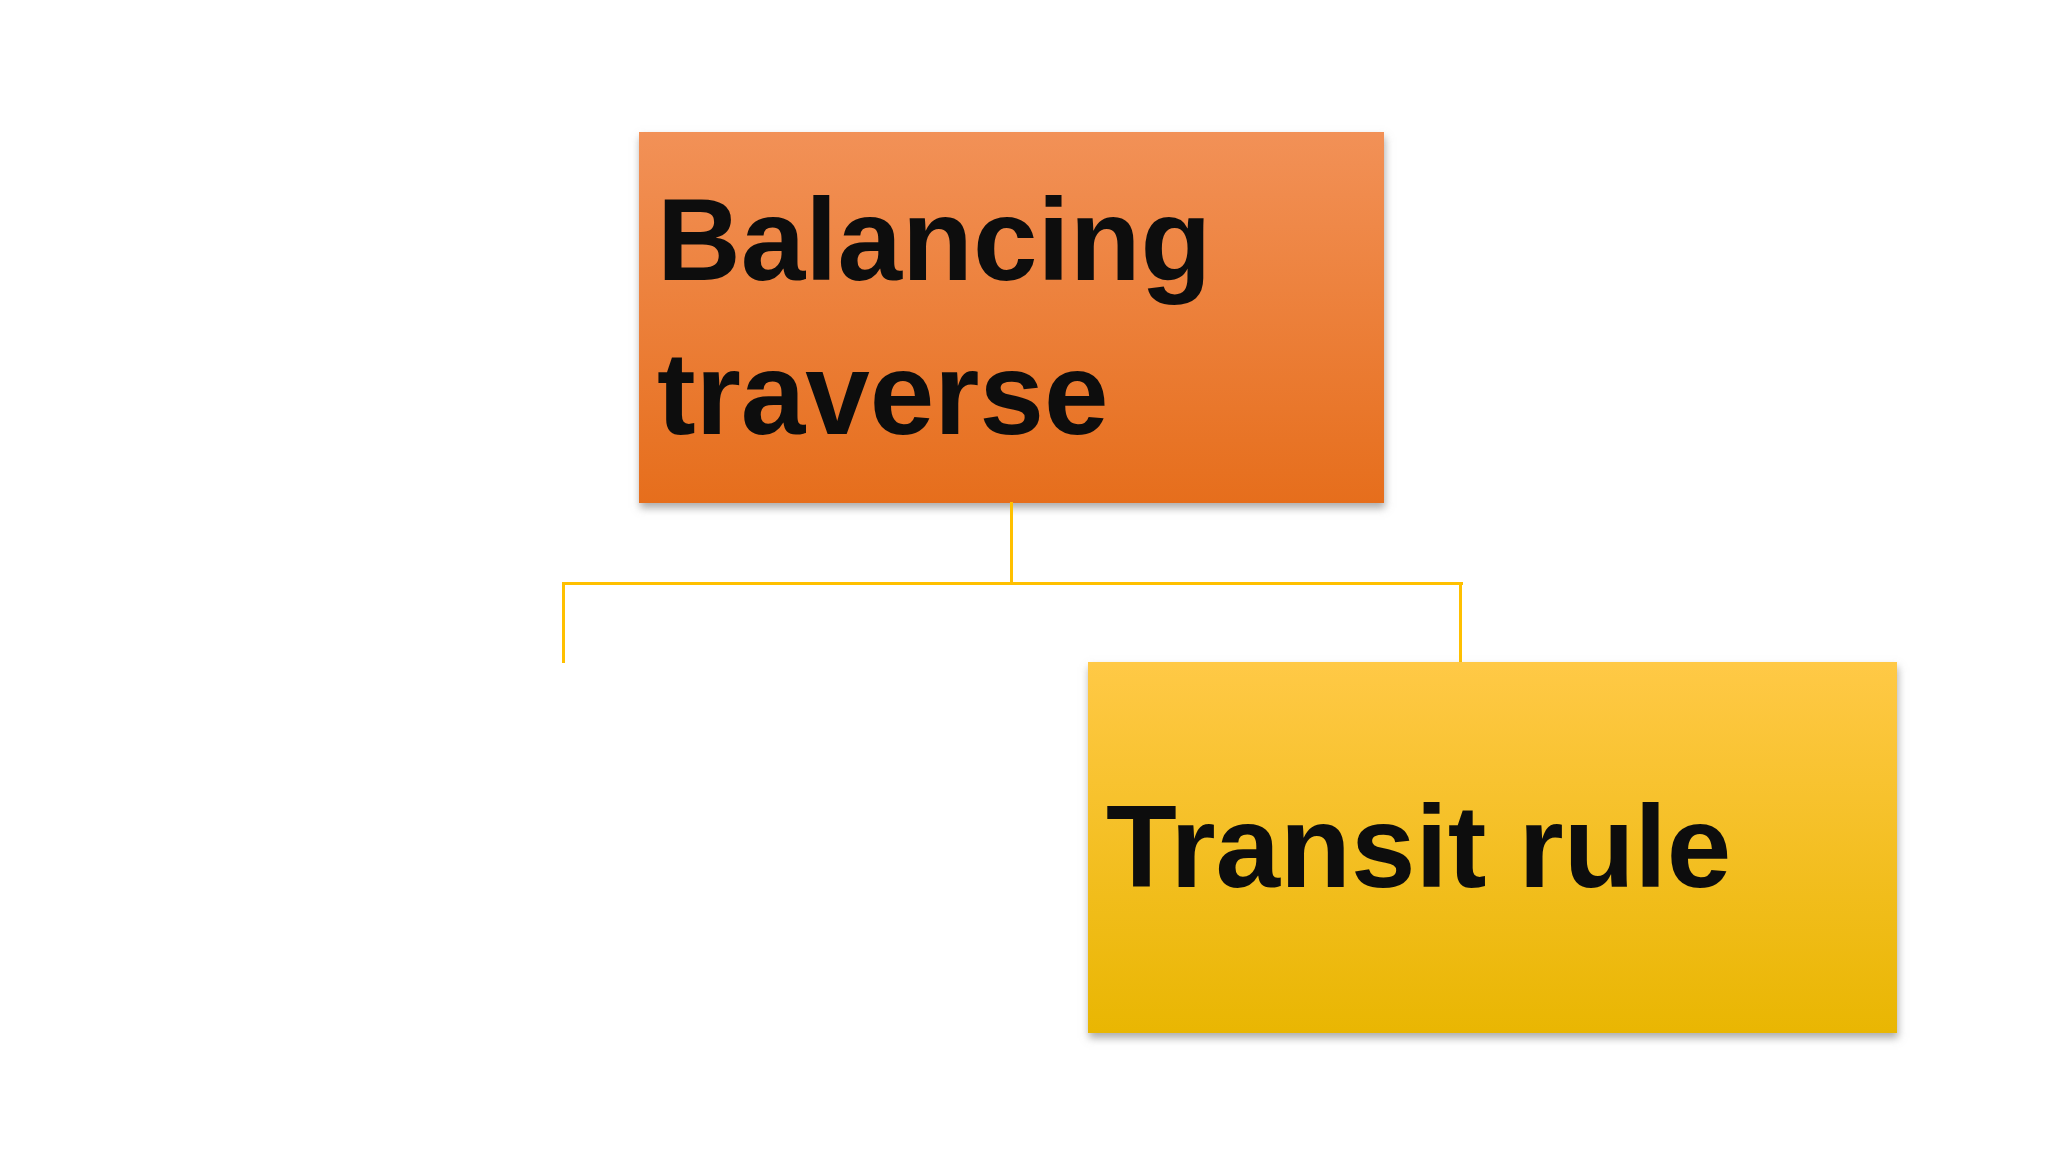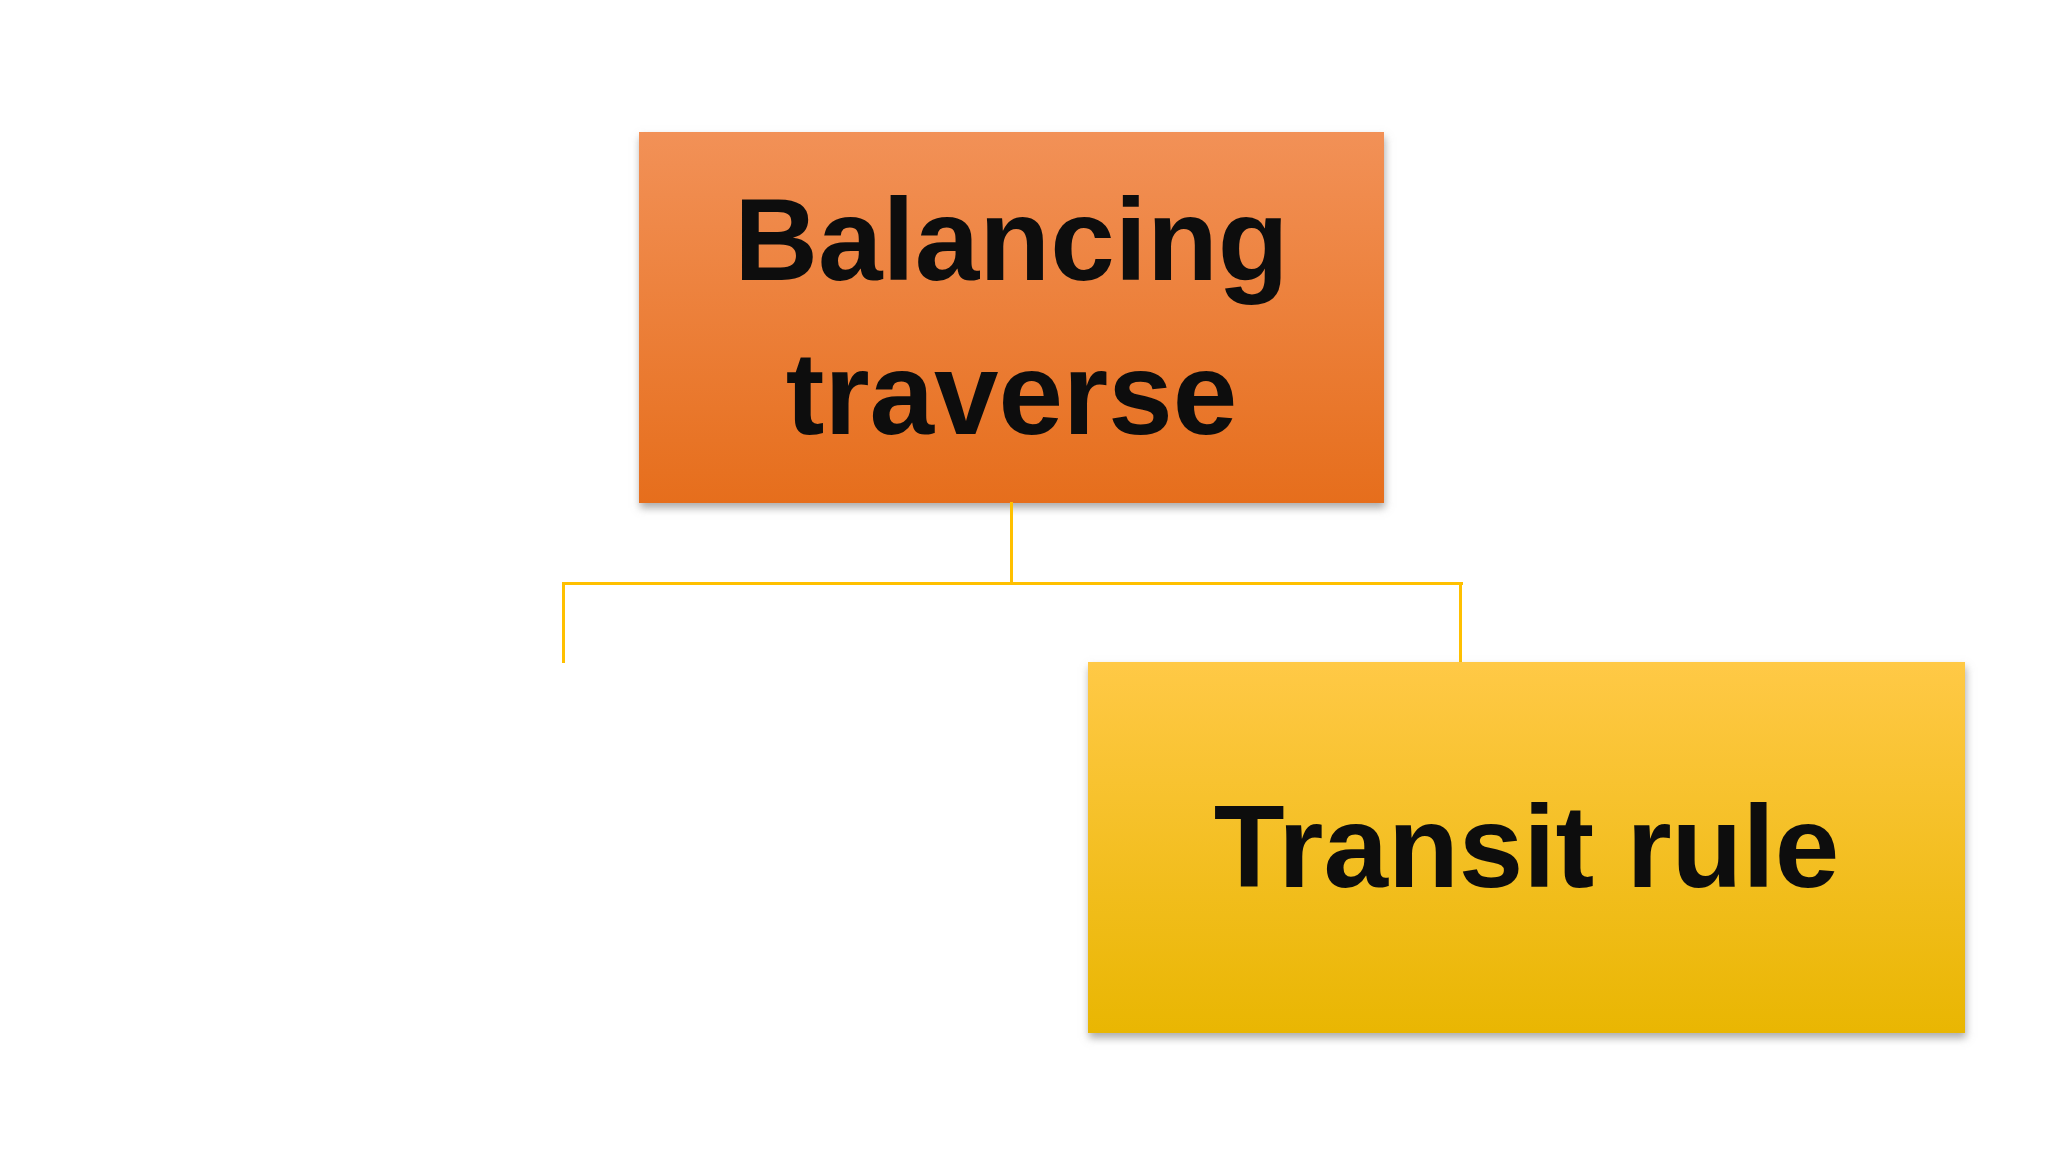--- a/index.html
+++ b/index.html
@@ -13,21 +13,20 @@
     height: 1152px;
     background: #ffffff;
     overflow: hidden;
     font-family: "Liberation Sans", sans-serif;
   }
   .node {
     position: absolute;
     display: flex;
     align-items: center;
     justify-content: center;
-    text-align: center;
     font-weight: bold;
     color: #0d0d0d;
     font-size: 116px;
     line-height: 1.32;
     padding: 0 18px;
     box-sizing: border-box;
     box-shadow: 1px 5px 8px rgba(104, 104, 104, 0.55);
   }
   .node-root {
     left: 639px;
@@ -39,21 +38,21 @@
   .node-left {
     left: 192px;
     top: 661px;
     width: 743px;
     height: 371px;
     background: linear-gradient(180deg, #FFC946 0%, #E9B602 100%);
   }
   .node-right {
     left: 1088px;
     top: 662px;
-    width: 877px;
+    width: 809px;
     height: 371px;
     background: linear-gradient(180deg, #FFC946 0%, #E9B602 100%);
   }
   .connector {
     position: absolute;
     background: #FFC000;
   }
   .conn-stub {
     left: 1010px;
     top: 502px;

